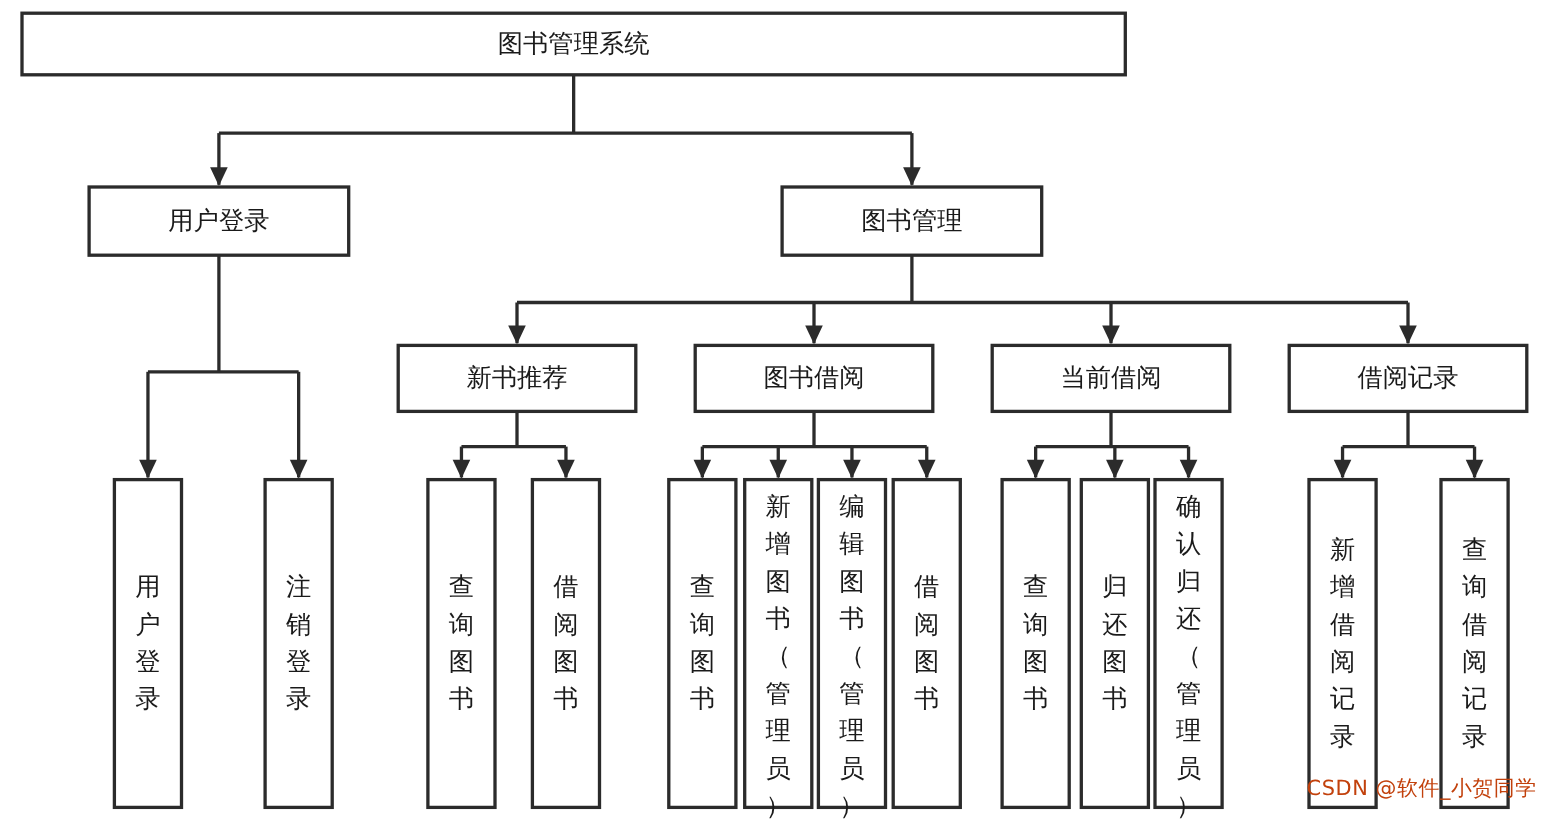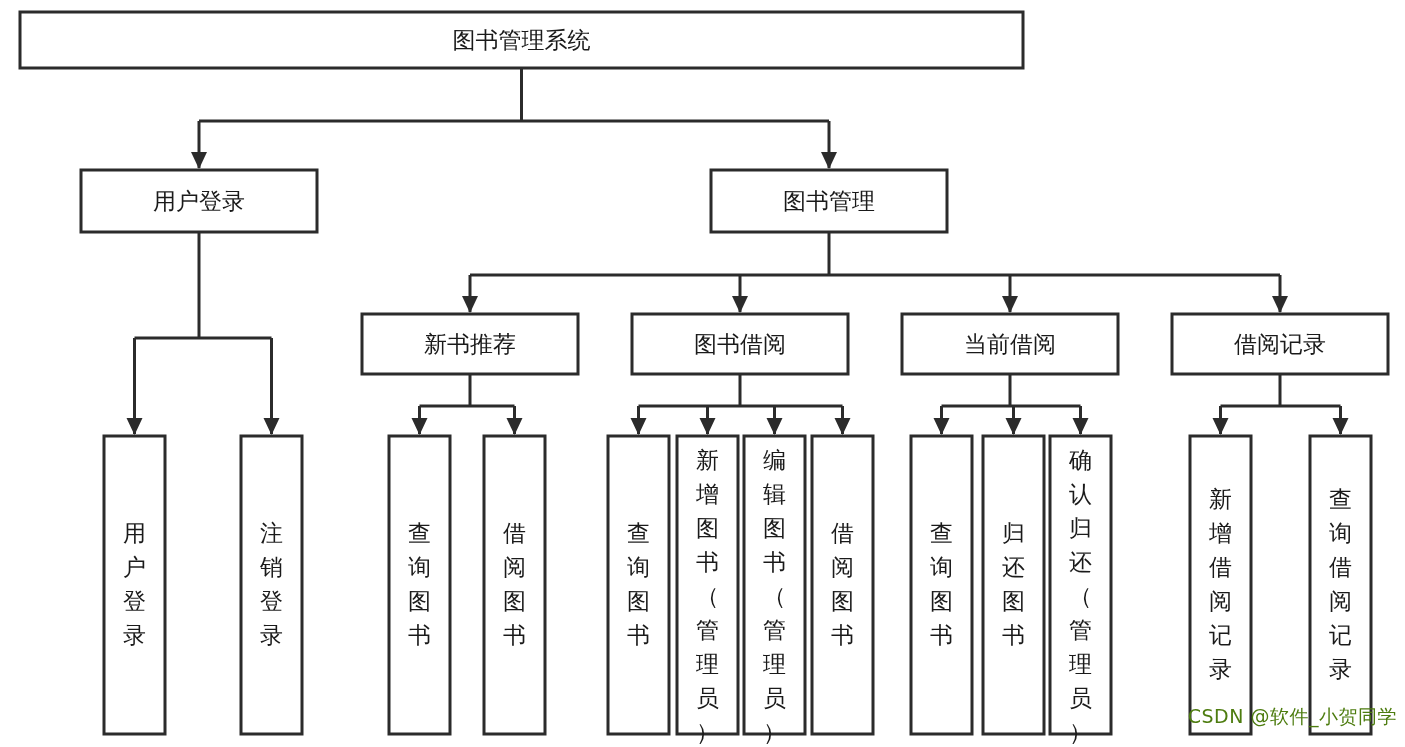--- a/index.html
+++ b/index.html
@@ -51,21 +51,21 @@
     font-family: "DejaVu Sans", "Liberation Sans", sans-serif;
     font-size: 23px;
     text-anchor: middle;
   }
   .watermark {
     position: absolute;
     right: 8px;
     bottom: 8px;
     font-family: "DejaVu Sans", "Liberation Sans", sans-serif;
     font-size: 19px;
-    color: #4d7c0f;
+    color: #c2410c;
     letter-spacing: 0.5px;
     white-space: nowrap;
     user-select: none;
   }
 </style>
 </head>
 <body>
 
 <div id="diagram-root">
   <svg id="flowchart" viewBox="0 0 1405 747" xmlns="http://www.w3.org/2000/svg">

